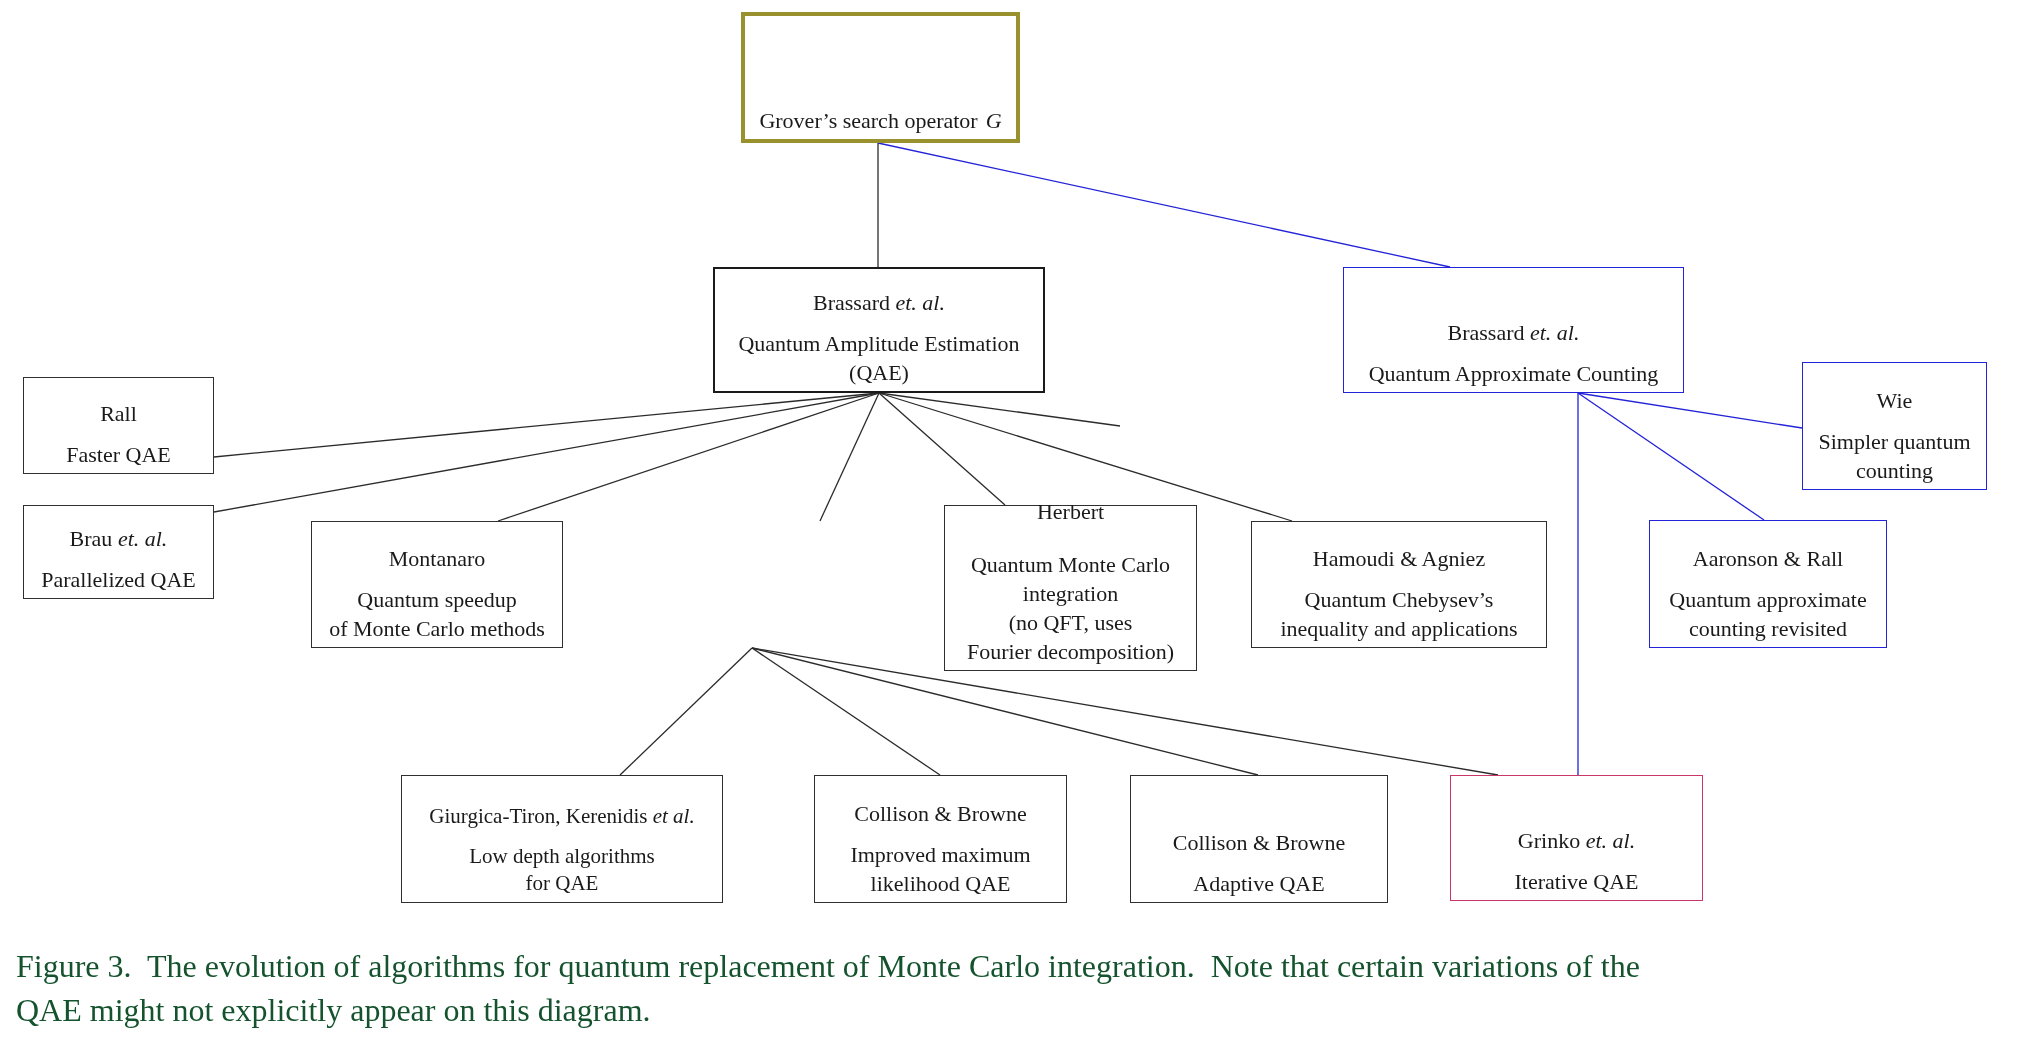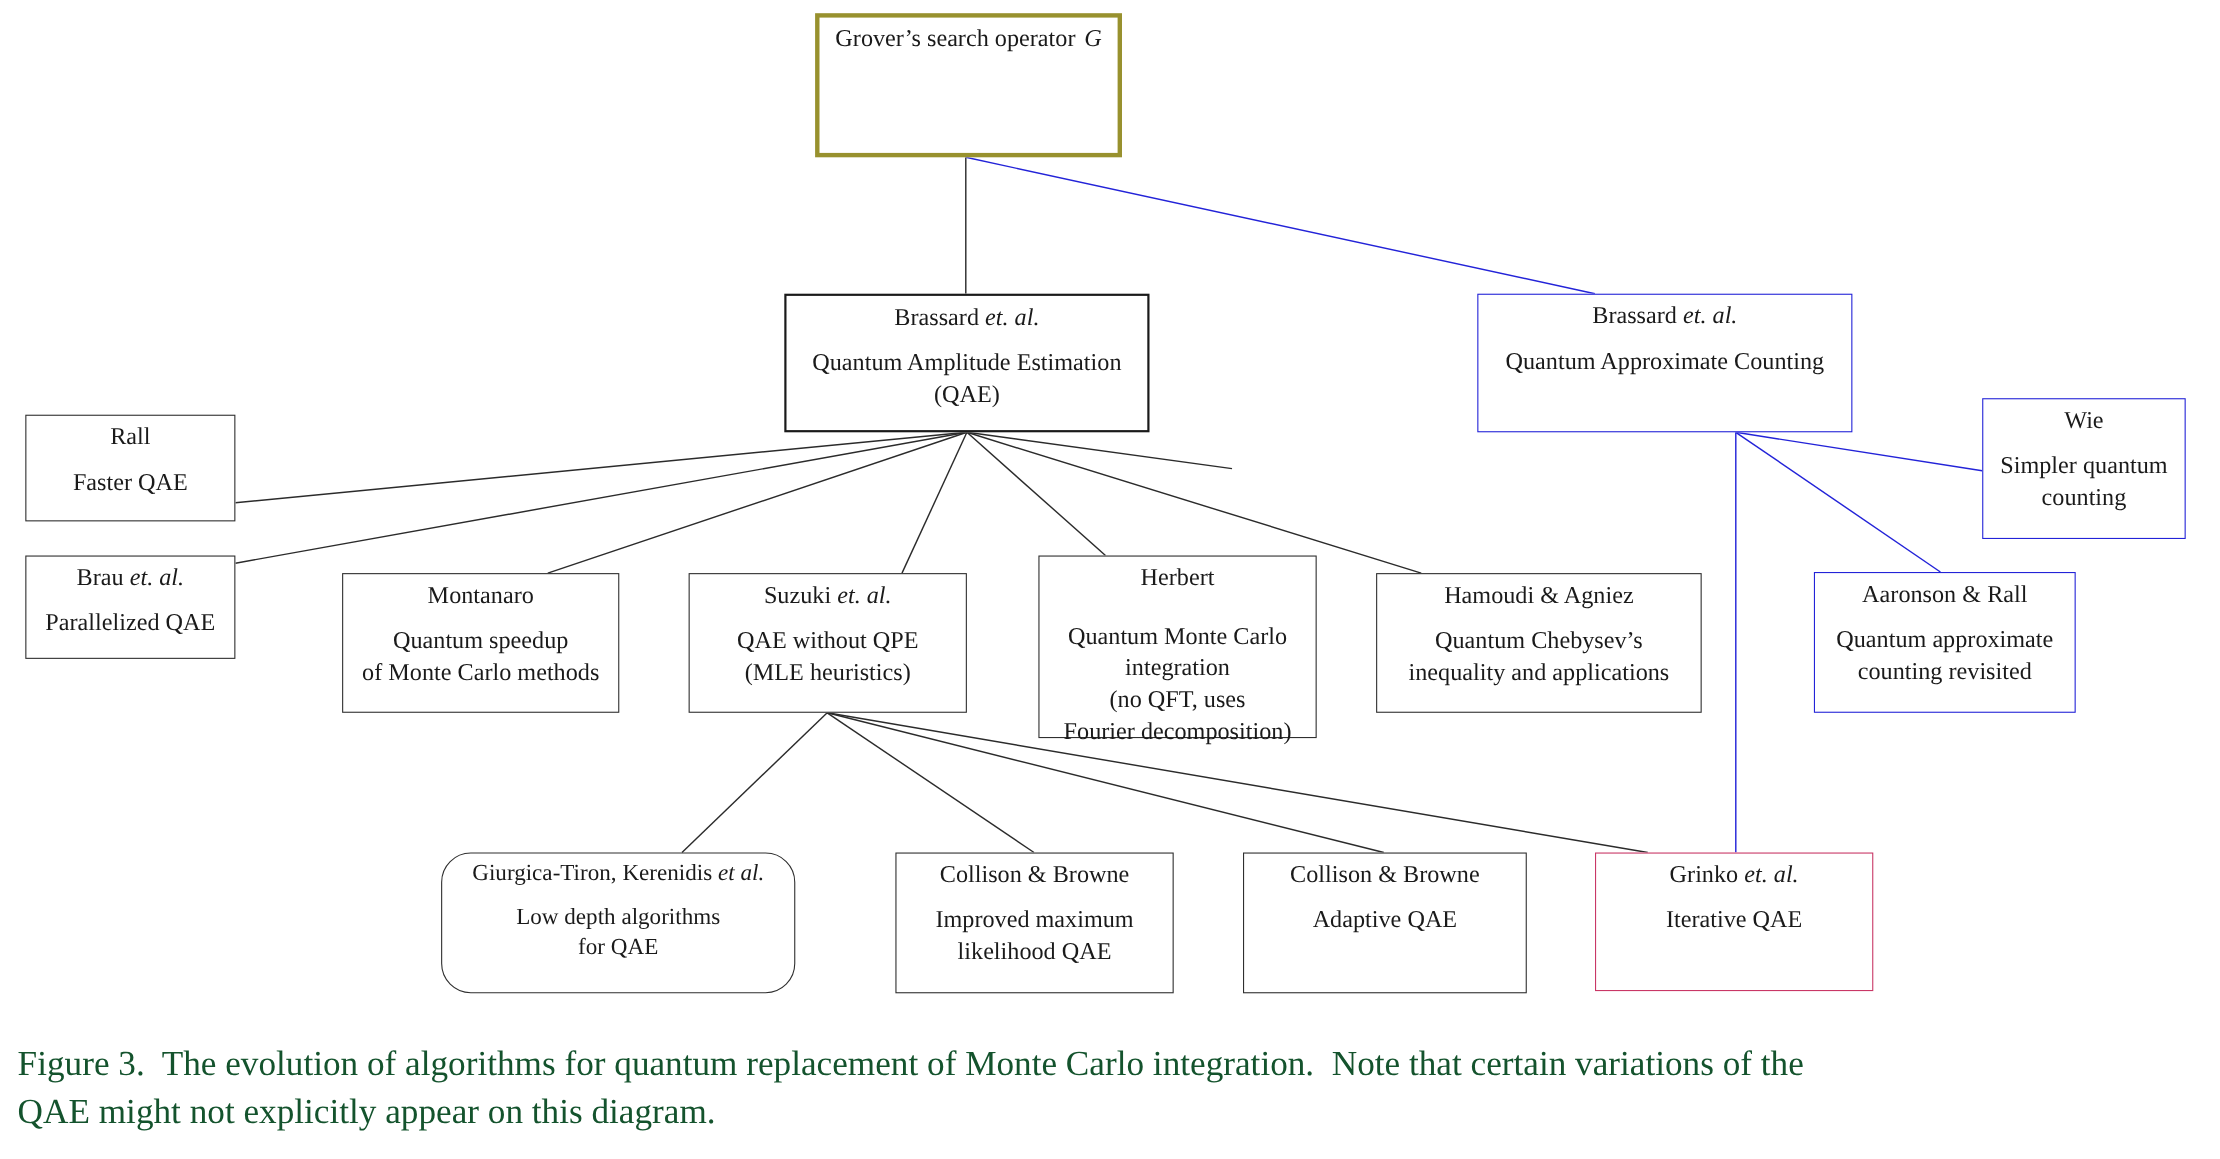--- a/index.html
+++ b/index.html
@@ -4,21 +4,21 @@
 <style>
   html,body{margin:0;padding:0;background:#ffffff;}
   #canvas{
     position:relative;width:2018px;height:1054px;background:#ffffff;overflow:hidden;
     font-family:"Liberation Serif","DejaVu Serif",serif;color:#1a1a1a;
   }
   #edges{position:absolute;left:0;top:0;pointer-events:none;}
   .node{
     position:absolute;box-sizing:border-box;background:#ffffff;
     border:1.5px solid #2f2f2f;
-    display:flex;flex-direction:column;justify-content:flex-start;align-items:center;
+    display:flex;flex-direction:column;justify-content:flex-end;align-items:center;
     gap:12px;font-size:22px;line-height:1.32;text-align:center;padding:4px 6px;
   }
   .node .author{white-space:nowrap;}
   .node .title{white-space:pre-line;}
   .it{font-style:italic;}
   .math{font-style:italic;margin-left:8px;}
   
   .box-olive{border:4px solid #98912e;}
   .box-thick{border:2.5px solid #1a1a1a;}
   .box-blue{border:1.5px solid #2323d8;}
@@ -29,21 +29,21 @@
   #n-qac      {left:1343px;top:267px; width:341px; height:126px;}
   #n-uno      {left:1120px;top:332px; width:179px; height:125px; gap:8px;}
   #n-rall     {left:23px;  top:377px; width:191px; height:97px;}
   #n-brau     {left:23px;  top:505px; width:191px; height:94px;}
   #n-montanaro{left:311px; top:521px; width:252px; height:127px;}
   #n-suzuki   {left:626px; top:521px; width:253px; height:127px;}
   #n-herbert  {left:944px; top:505px; width:253px; height:166px; gap:24px;}
   #n-hamoudi  {left:1251px;top:521px; width:296px; height:127px;}
   #n-wie      {left:1802px;top:362px; width:185px; height:128px;}
   #n-aaronson {left:1649px;top:520px; width:238px; height:128px;}
-  #n-giurgica {left:401px; top:775px; width:322px; height:128px; font-size:21px;border-radius:27px;}
+  #n-giurgica {left:401px; top:775px; width:322px; height:128px; font-size:21px;}
   #n-collison1{left:814px; top:775px; width:253px; height:128px;}
   #n-collison2{left:1130px;top:775px; width:258px; height:128px;}
   #n-grinko   {left:1450px;top:775px; width:253px; height:126px;}
   #caption{
     position:absolute;left:16px;top:944px;width:1988px;
     font-size:32px;line-height:1.38;color:#14532d;white-space:pre-wrap;
   }
 </style>
 </head>
 <body>
@@ -94,25 +94,20 @@
     <div class="author"><span>Brau </span><span class="it">et. al.</span></div>
     <div class="title">Parallelized QAE</div>
   </div>
 
   <div class="node" id="n-montanaro">
     <div class="author"><span>Montanaro</span></div>
     <div class="title">Quantum speedup
 of Monte Carlo methods</div>
   </div>
 
-  <div class="node" id="n-suzuki">
-    <div class="author"><span>Suzuki </span><span class="it">et. al.</span></div>
-    <div class="title">QAE without QPE
-(MLE heuristics)</div>
-  </div>
 
   <div class="node" id="n-herbert">
     <div class="author"><span>Herbert</span></div>
     <div class="title">Quantum Monte Carlo
 integration
 (no QFT, uses
 Fourier decomposition)</div>
   </div>
 
   <div class="node" id="n-hamoudi">

